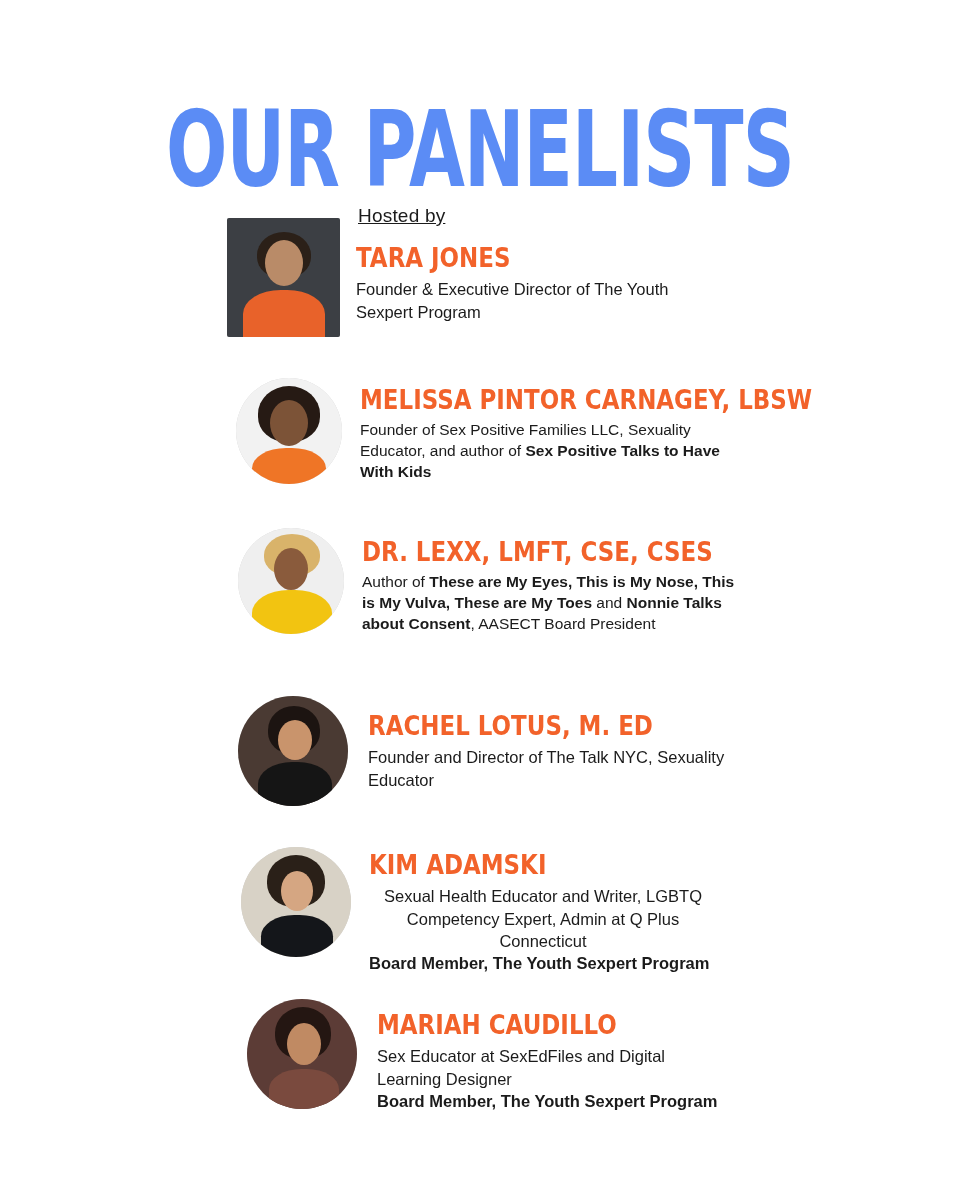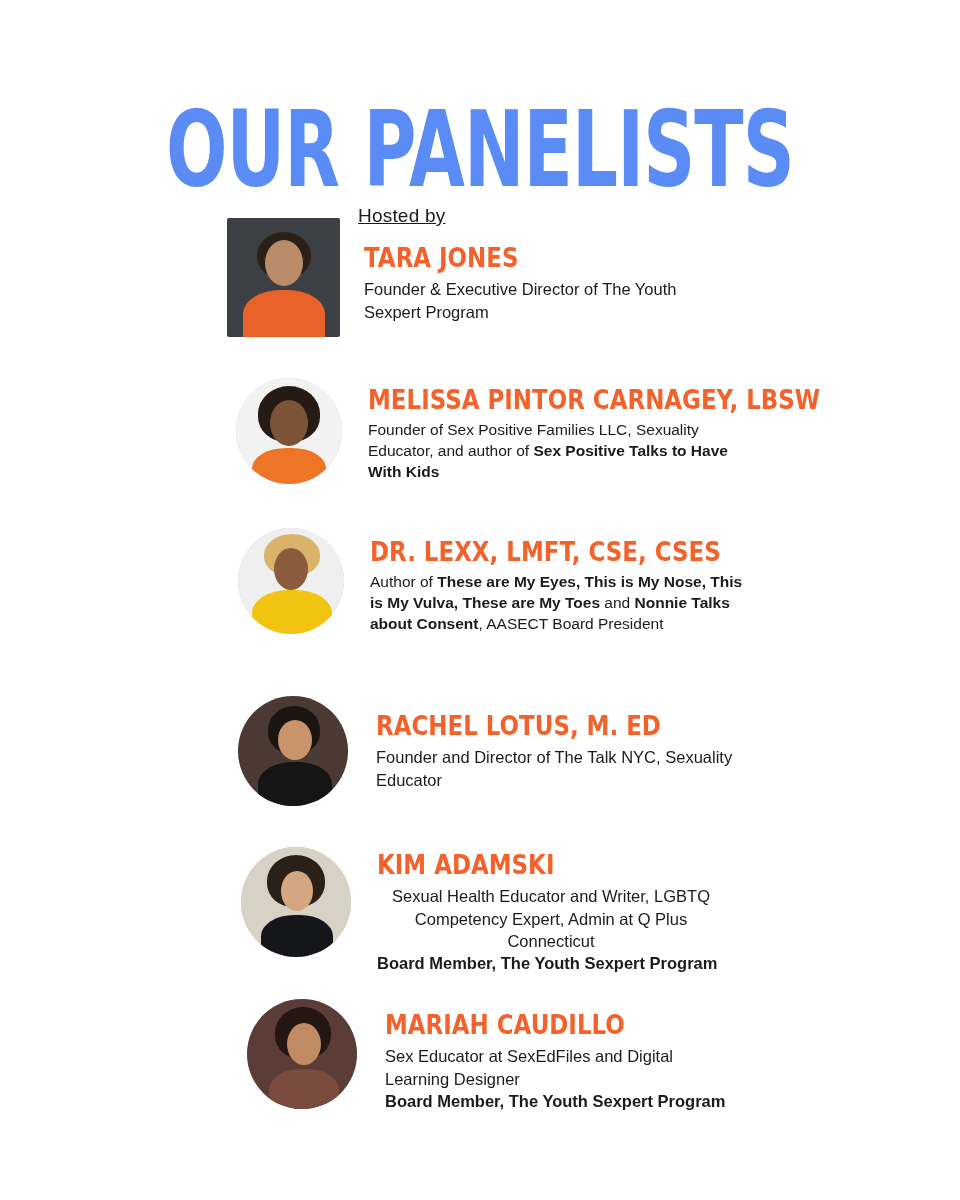--- a/index.html
+++ b/index.html
@@ -79,21 +79,20 @@
     position: absolute;
     border-radius: 50% 50% 45% 45%;
   }
   .p-body {
     position: absolute;
     border-radius: 46% 46% 0 0;
   }
 
   .info {
     padding-left: 14px;
-    margin-left: 8px;
   }
 
   .name {
     font-family: "DejaVu Sans", sans-serif;
     font-weight: bold;
     color: #f2622a;
     font-size: 27px;
     line-height: 1.05;
     letter-spacing: 0px;
     margin: 0 0 6px 0;

